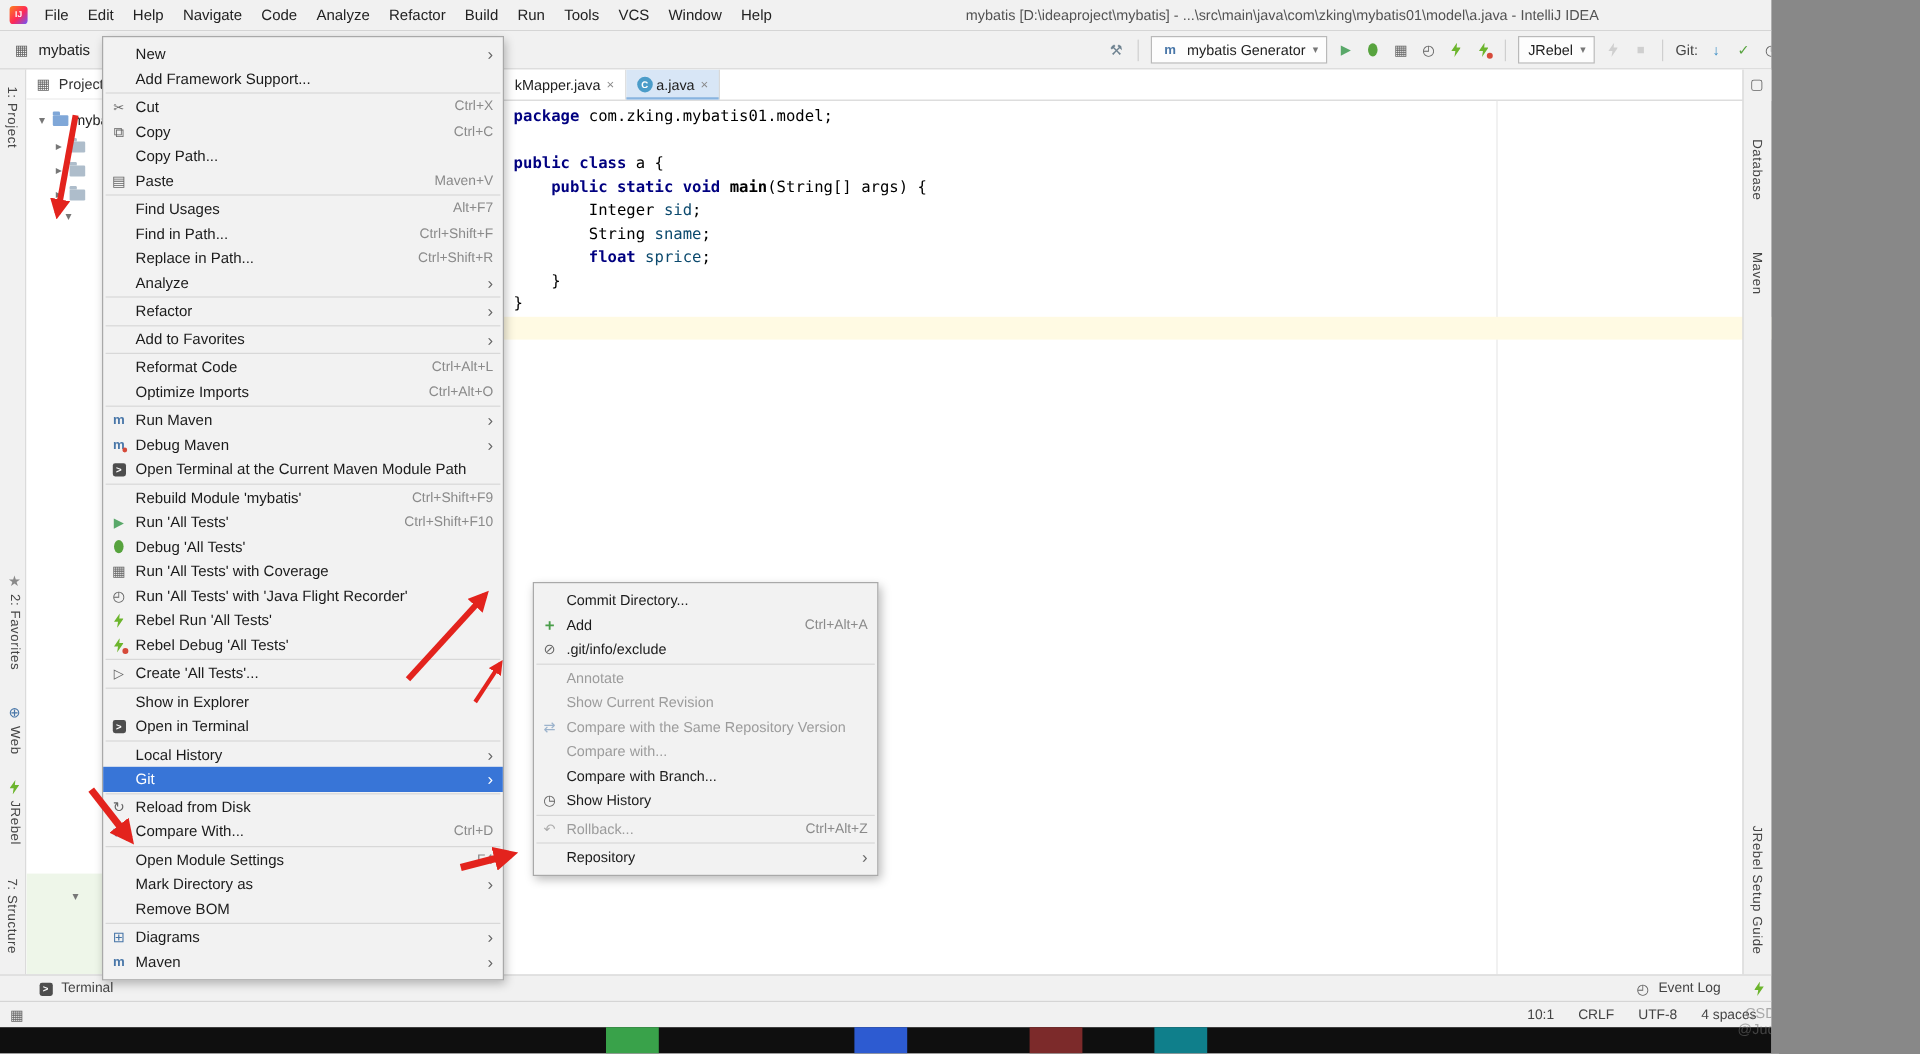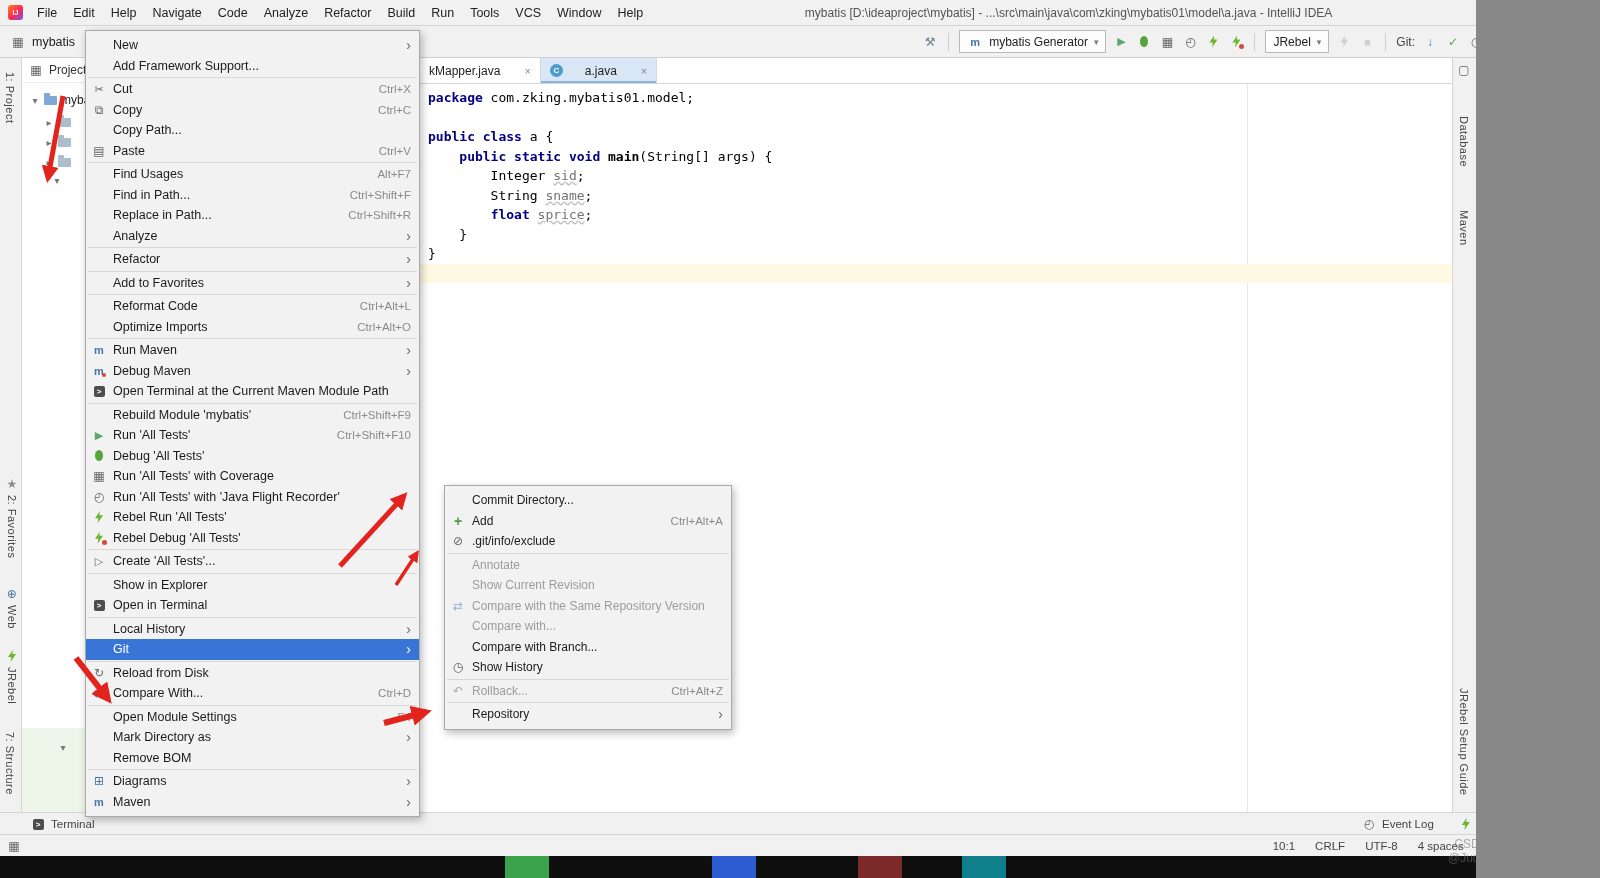--- a/index.html
+++ b/index.html
@@ -90,32 +90,32 @@
   .trow{position:absolute;height:20px;display:flex;align-items:center;gap:4px;font-size:12px;color:#222;white-space:nowrap;}
   .chev{color:#777;font-size:10px;width:10px;text-align:center;}
   .folder{width:13px;height:9px;background:#aebdcb;border-radius:1px;position:relative;flex:none;}
   .folder::before{content:"";position:absolute;left:0;top:-3px;width:6px;height:3px;background:inherit;border-radius:1px 1px 0 0;}
   .folder.blue{background:#7fa7d8;}
   .pp-green{position:absolute;left:0;top:670px;width:398px;height:84px;background:#eef6e9;}
 
   
   .editor{position:absolute;left:420px;top:58px;width:1156px;height:754px;background:#fff;overflow:hidden;}
   .tabbar{height:26px;background:#fff;border-bottom:1px solid #d5d5d5;display:flex;box-sizing:border-box;}
-  .tab{display:flex;align-items:center;gap:22px;padding:0 9px;border-right:1px solid #d9d9d9;
+  .tab{display:flex;align-items:center;gap:3px;padding:0 9px;border-right:1px solid #d9d9d9;
        font-size:12px;color:#222;white-space:nowrap;}
   .tab.selected{background:#d8e6f6;box-shadow:inset 0 -2px 0 #88b4e0;}
   .tab-close{color:#888;font-size:11px;margin-left:2px;}
   .code{position:absolute;left:0;top:26px;right:0;bottom:0;font-family:"DejaVu Sans Mono","Liberation Mono",monospace;
         font-size:13px;line-height:19.5px;padding-top:4px;white-space:pre;}
   .code-line{height:19.5px;padding-left:8px;}
   .caret-line{background:#fffae3;}
   .tok-k{color:#000080;font-weight:bold;}
   .tok-p{color:#000;}
   .tok-f{color:#000;font-weight:bold;}
-  .tok-v{color:#737373;text-decoration:underline;text-decoration-style:wavy;text-decoration-color:#c0c0c0;margin-top:15px;}
+  .tok-v{color:#0c4a6e;text-decoration-style:wavy;text-decoration-color:#c0c0c0;margin-top:15px;}
   .margin-line{position:absolute;left:827px;top:26px;bottom:0;width:1px;background:#e8e8e8;}
   .stripe{position:absolute;right:36px;}
   .stripe.y{width:9px;height:9px;background:#f1c232;border:1px solid #caa21a;}
   .stripe.o{width:8px;height:4px;background:#efa43a;}
 
   
   .popup{position:absolute;background:#f2f2f2;border:1px solid #a9a9a9;box-shadow:2px 3px 8px rgba(0,0,0,.28);
          padding:4px 0;box-sizing:border-box;}
   #context-menu{left:85px;top:30px;width:335px;z-index:45;}
   #git-submenu{left:444px;top:485px;width:288px;z-index:46;font-size:12px;}
@@ -365,21 +365,21 @@
         <span class="lbl">Copy</span>
         <span class="sc">Ctrl+C</span>
       </div>
       <div class="mi">
         <span class="mic tic no-icon"></span>
         <span class="lbl">Copy Path...</span>
       </div>
       <div class="mi">
         <span class="mic tic paste-icon"></span>
         <span class="lbl">Paste</span>
-        <span class="sc">Ctrl+V</span>
+        <span class="sc">Maven+V</span>
       </div>
       <div class="msep"></div>
       <div class="mi">
         <span class="mic tic no-icon"></span>
         <span class="lbl">Find Usages</span>
         <span class="sc">Alt+F7</span>
       </div>
       <div class="mi">
         <span class="mic tic no-icon"></span>
         <span class="lbl">Find in Path...</span>

